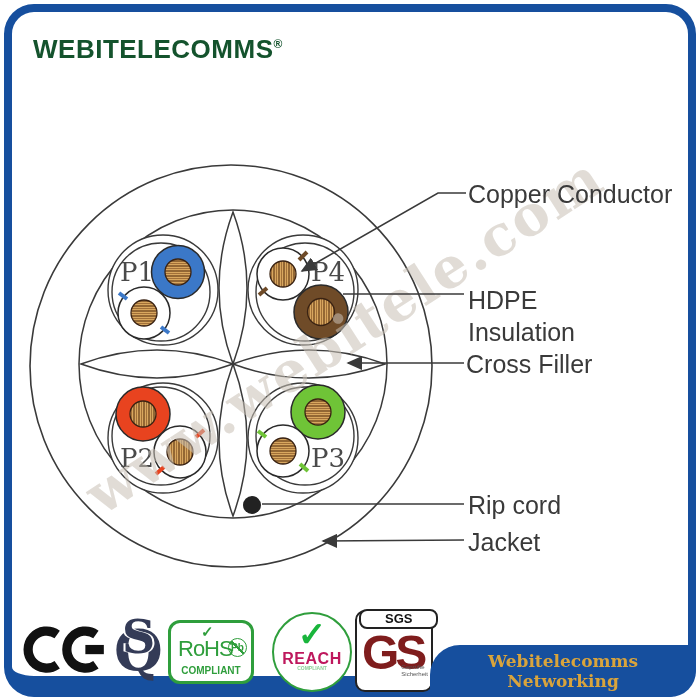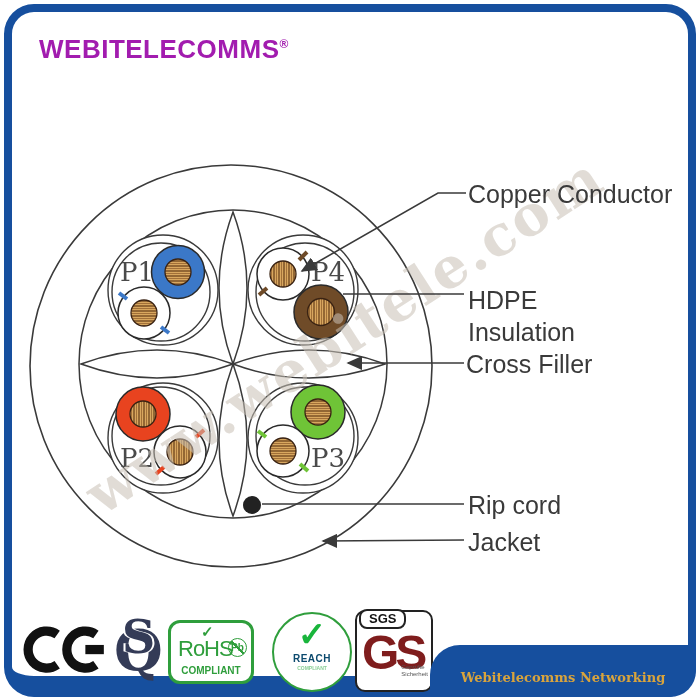--- a/index.html
+++ b/index.html
@@ -3,54 +3,54 @@
 <meta charset="utf-8">
 <style>
   html,body{margin:0;padding:0;background:#fff;}
   #stage{position:relative;width:700px;height:700px;background:#fff;overflow:hidden;
          font-family:"Liberation Sans",sans-serif;}
   
   .frame{position:absolute;left:4px;top:4px;right:4px;bottom:3px;
          border:8px solid #164F9E;border-bottom-width:21px;border-radius:30px;
          pointer-events:none;}
   
-  .brand{position:absolute;left:39px;top:34px;color:#a21caf;
+  .brand{position:absolute;left:33px;top:34px;color:#14532d;
          font-weight:800;font-size:26px;letter-spacing:.5px;font-family:"Liberation Sans",sans-serif;}
   .brand .reg{font-size:12px;vertical-align:super;font-weight:700;}
   
   svg.diagram{position:absolute;left:0;top:0;width:700px;height:700px;}
   
   .banner{position:absolute;left:430px;top:645px;right:4px;height:52px;background:#164F9E;
           border-radius:30px 0 26px 0;text-align:center;}
-  .banner span{display:inline-block;margin-top:25px;color:#D9A43C;font-weight:700;font-size:13px;
+  .banner span{display:inline-block;margin-top:6px;color:#D9A43C;font-weight:700;font-size:17px;
           font-family:"DejaVu Serif",serif;}
   
   .ce{position:absolute;left:22px;top:620px;}
   .qs{position:absolute;left:106px;top:614px;width:62px;height:70px;}
   .qs .q{position:absolute;left:8px;top:8px;font:700 56px/1 "DejaVu Serif",serif;color:#343b57;}
   .qs .s{position:absolute;left:16px;top:0;font:700 46px/1 "DejaVu Serif",serif;color:#343b57;
          text-shadow:2px 0 0 #fff,-2px 0 0 #fff;}
   .rohs{position:absolute;left:168px;top:620px;width:86px;height:64px;background:#fff;
         border:3px solid #2F9E3C;border-radius:12px;box-sizing:border-box;}
   .rohs .chk{position:absolute;left:30px;top:0px;color:#2F9E3C;font-weight:800;font-size:15px;}
   .rohs .ttl{position:absolute;left:7px;top:13px;color:#2F9E3C;font-weight:400;font-size:22px;letter-spacing:-1px;}
   .rohs .pb{position:absolute;right:4px;top:15px;width:17px;height:17px;border:1.5px solid #2F9E3C;
         border-radius:50%;color:#2F9E3C;font-size:10px;font-weight:700;line-height:17px;text-align:center;
         background:linear-gradient(45deg,transparent 45%,#2F9E3C 45%,#2F9E3C 53%,transparent 53%);}
   .rohs .sub{position:absolute;bottom:5px;width:100%;text-align:center;color:#2F9E3C;
         font-weight:800;font-size:10px;}
   .reach{position:absolute;left:272px;top:612px;width:80px;height:80px;background:#fff;
         border:2.5px solid #2F9E3C;border-radius:50%;box-sizing:border-box;text-align:center;}
   .reach .chk{display:block;color:#19B53C;font-weight:900;font-size:34px;line-height:36px;margin-top:2px;}
-  .reach .ttl{display:block;color:#0c4a6e;font-weight:900;font-size:10px;letter-spacing:.5px;line-height:13px;}
+  .reach .ttl{display:block;color:#be185d;font-weight:900;font-size:16px;letter-spacing:.5px;line-height:13px;}
   .reach .sub{display:block;color:#8BCF96;font-weight:700;font-size:5px;line-height:7px;}
   .sgs{position:absolute;left:355px;top:610px;width:78px;height:82px;background:#fff;
         border:2px solid #222;border-radius:10px;box-sizing:border-box;}
   .sgs .tag{position:absolute;top:-3px;left:2px;background:#fff;border:2px solid #222;border-radius:8px;
-        padding:0 8px;font-weight:800;font-size:13px;color:#111;line-height:16px;}
+        padding:0 24px;font-weight:800;font-size:13px;color:#111;line-height:16px;}
   .sgs .gs{position:absolute;top:16px;left:5px;font-weight:900;font-size:48px;line-height:50px;
         color:#7f1d1d;letter-spacing:-4px;font-family:"Liberation Sans",sans-serif;}
   .sgs .tiny{position:absolute;right:3px;bottom:12px;font-size:6px;color:#555;line-height:7px;}
 </style>
 </head>
 <body>
 
 <div id="stage">
 
   <svg class="diagram" viewBox="0 0 700 700" xmlns="http://www.w3.org/2000/svg">

